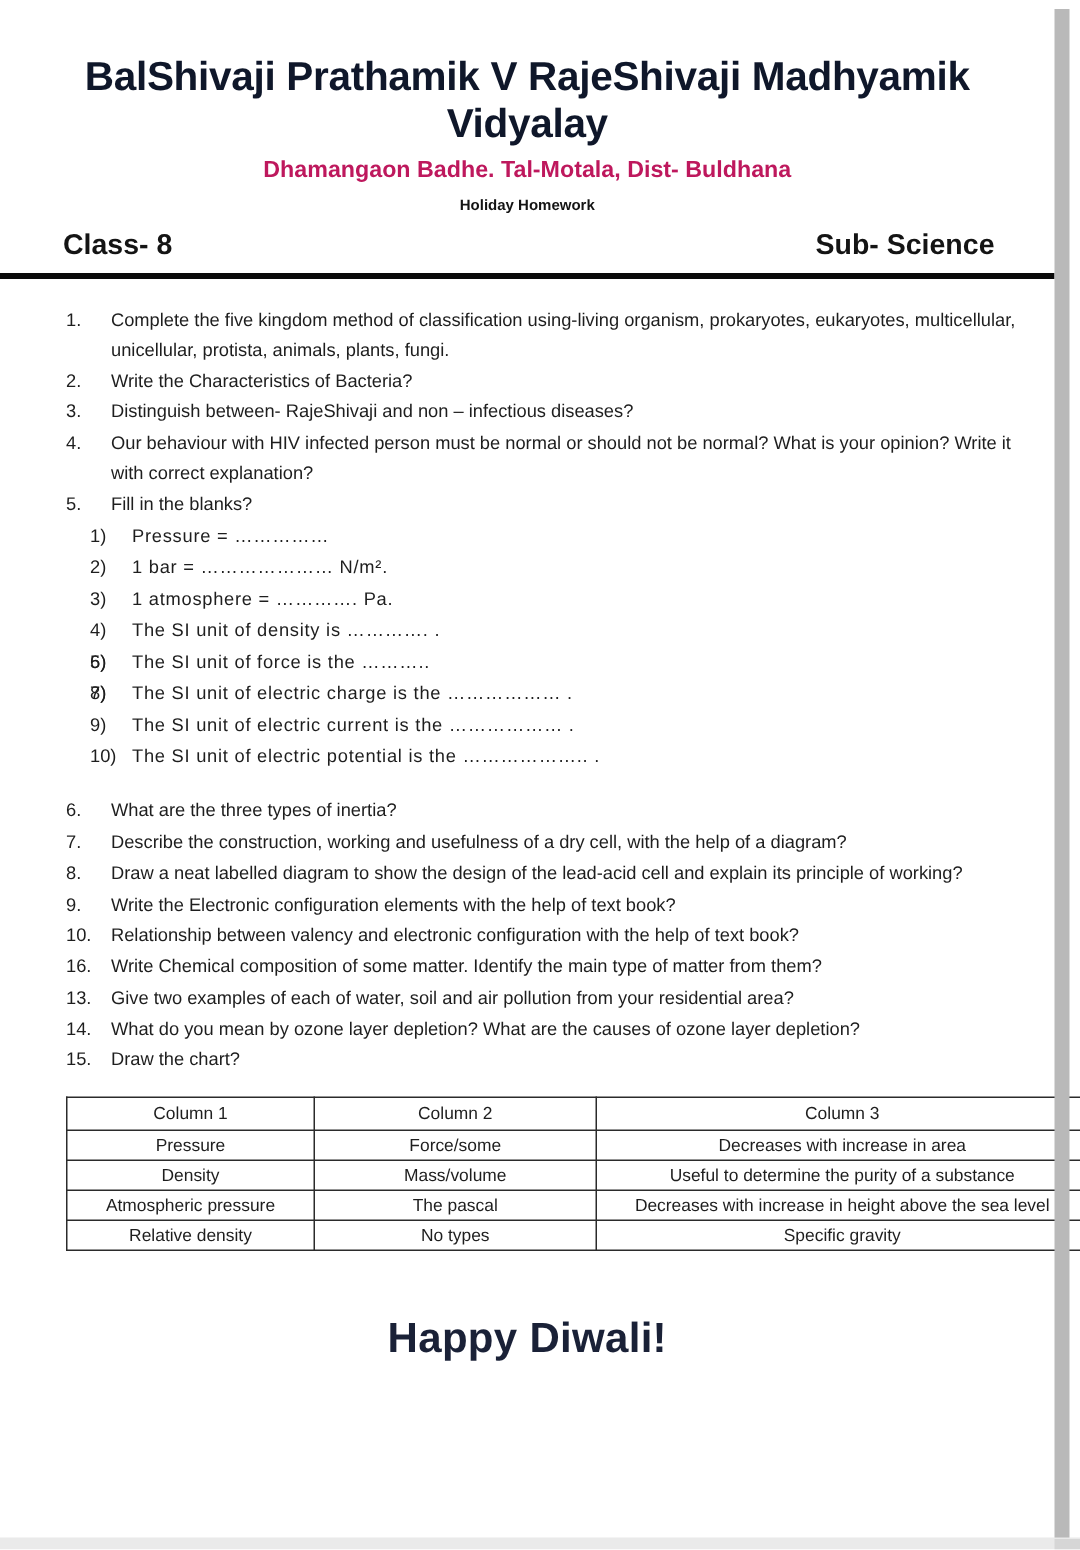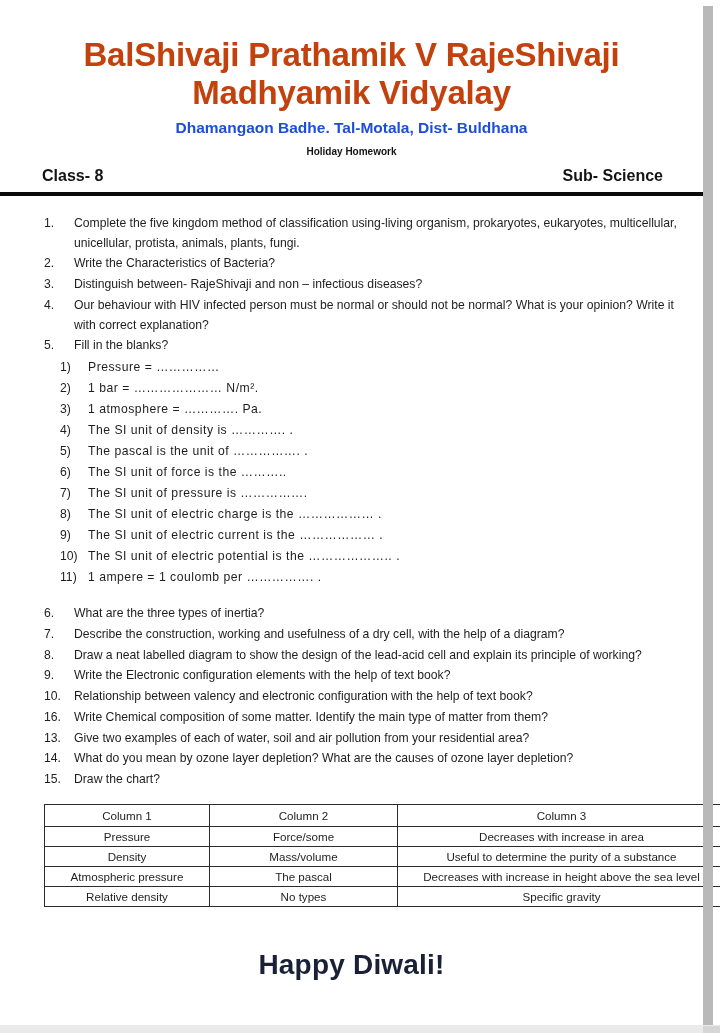--- a/index.html
+++ b/index.html
@@ -53,46 +53,46 @@
     height: 7px;
     background: #d6d6d6;
   }
 
   
   .header {
     padding-top: 36px;
     text-align: center;
   }
   .school-name {
-    font-size: 33px;
+    font-size: 27px;
     font-weight: bold;
     letter-spacing: -0.2px;
     line-height: 1.15;
-    color: #c2410c;
+    color: #0f172a;
   }
   .school-address {
     font-size: 15.5px;
     font-weight: bold;
     margin-top: 7px;
-    color: #1d4ed8;
+    color: #be185d;
   }
   .doc-title {
     font-size: 10px;
     font-weight: bold;
     margin-top: 9px;
     color: #141414;
   }
 
   .class-row {
     display: flex;
     justify-content: space-between;
     align-items: flex-end;
     margin-top: 10px;
     padding: 0 40px 0 42px;
-    font-size: 16px;
+    font-size: 19px;
     font-weight: bold;
     color: #141414;
   }
 
   .rule {
     margin-top: 7px;
     width: 703px;
     height: 4px;
     background: #0a0a0a;
   }
@@ -250,45 +250,39 @@
       <li>
         <span class="snum">3)</span>
         <span class="dots">1 atmosphere = …………. Pa.</span>
       </li>
       <li>
         <span class="snum">4)</span>
         <span class="dots">The SI unit of density is …………. .</span>
       </li>
       <li>
         <span class="snum">5)</span>
-        <span class="dots">The pascal is the unit of ……………. .</span>
       </li>
       <li>
         <span class="snum">6)</span>
         <span class="dots">The SI unit of force is the ………..</span>
       </li>
       <li>
         <span class="snum">7)</span>
-        <span class="dots">The SI unit of pressure is …………….</span>
       </li>
       <li>
         <span class="snum">8)</span>
         <span class="dots">The SI unit of electric charge is the ……………… .</span>
       </li>
       <li>
         <span class="snum">9)</span>
         <span class="dots">The SI unit of electric current is the ……………… .</span>
       </li>
       <li>
         <span class="snum">10)</span>
         <span class="dots">The SI unit of electric potential is the ……………….. .</span>
-      </li>
-      <li>
-        <span class="snum">11)</span>
-        <span class="dots">1 ampere = 1 coulomb per ……………. .</span>
       </li>
     </ol>
 
     <div class="block-gap"></div>
 
     <ol class="qlist">
       <li>
         <span class="num">6.</span>
         <span class="txt">What are the three types of inertia?</span>
       </li>

